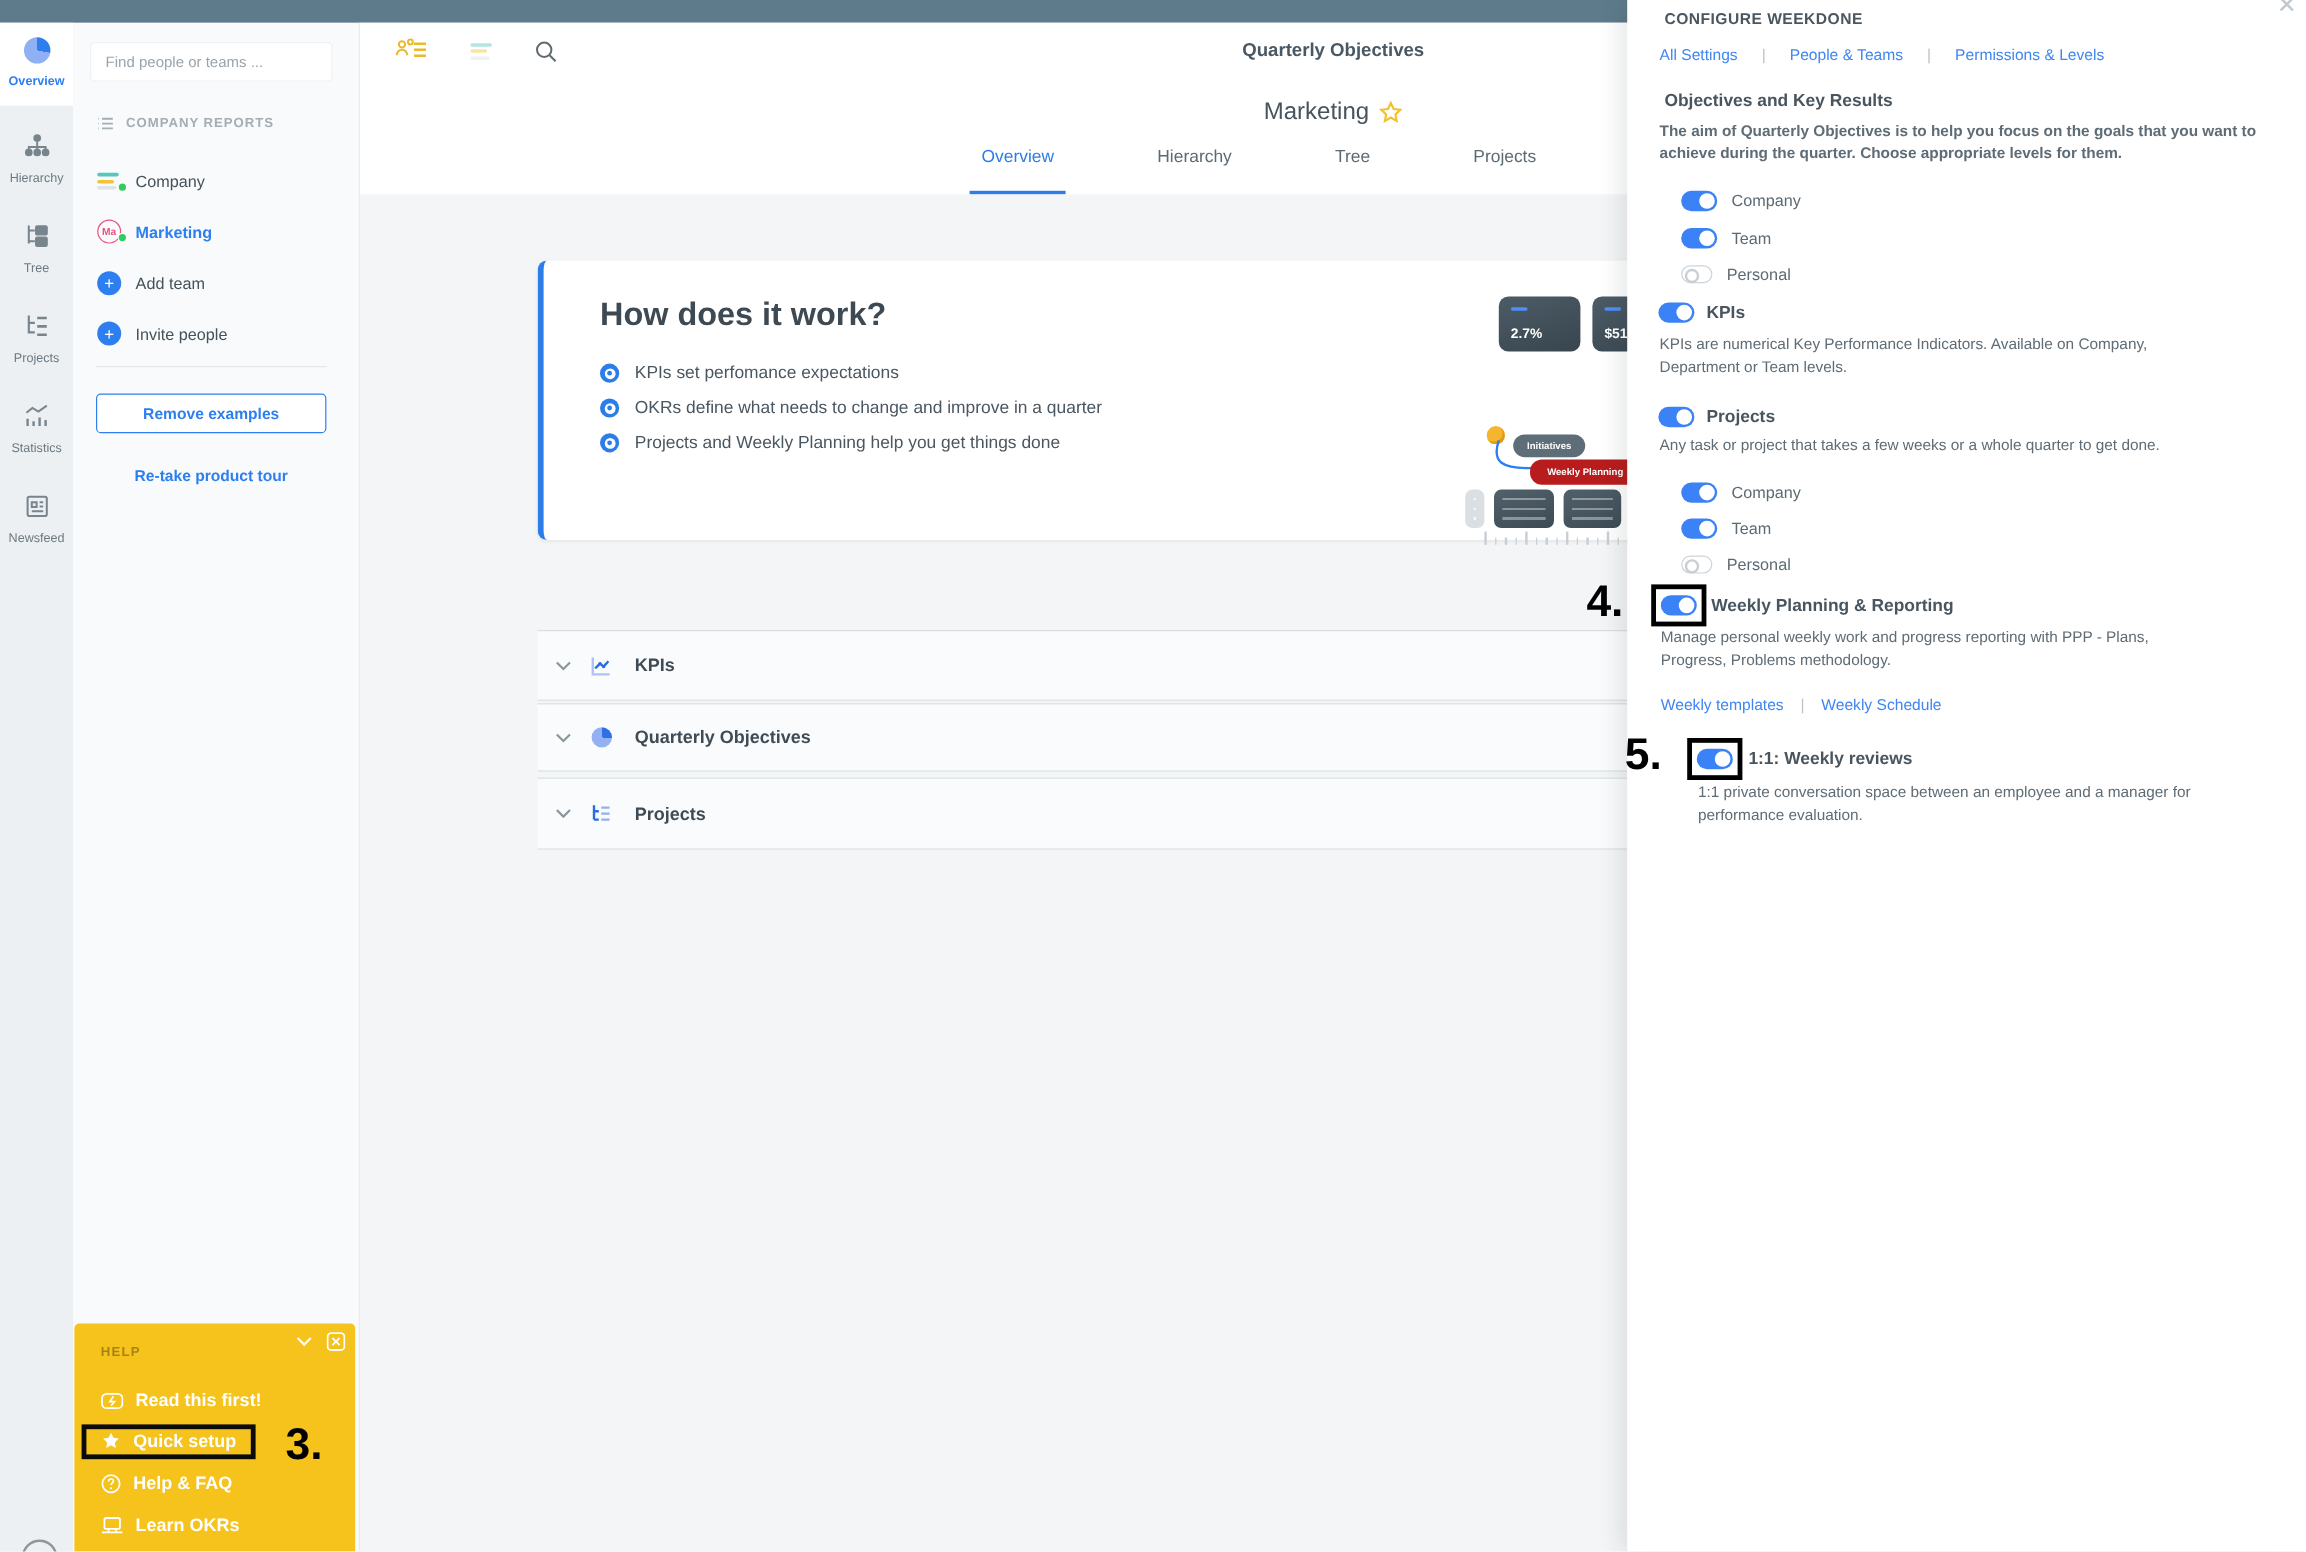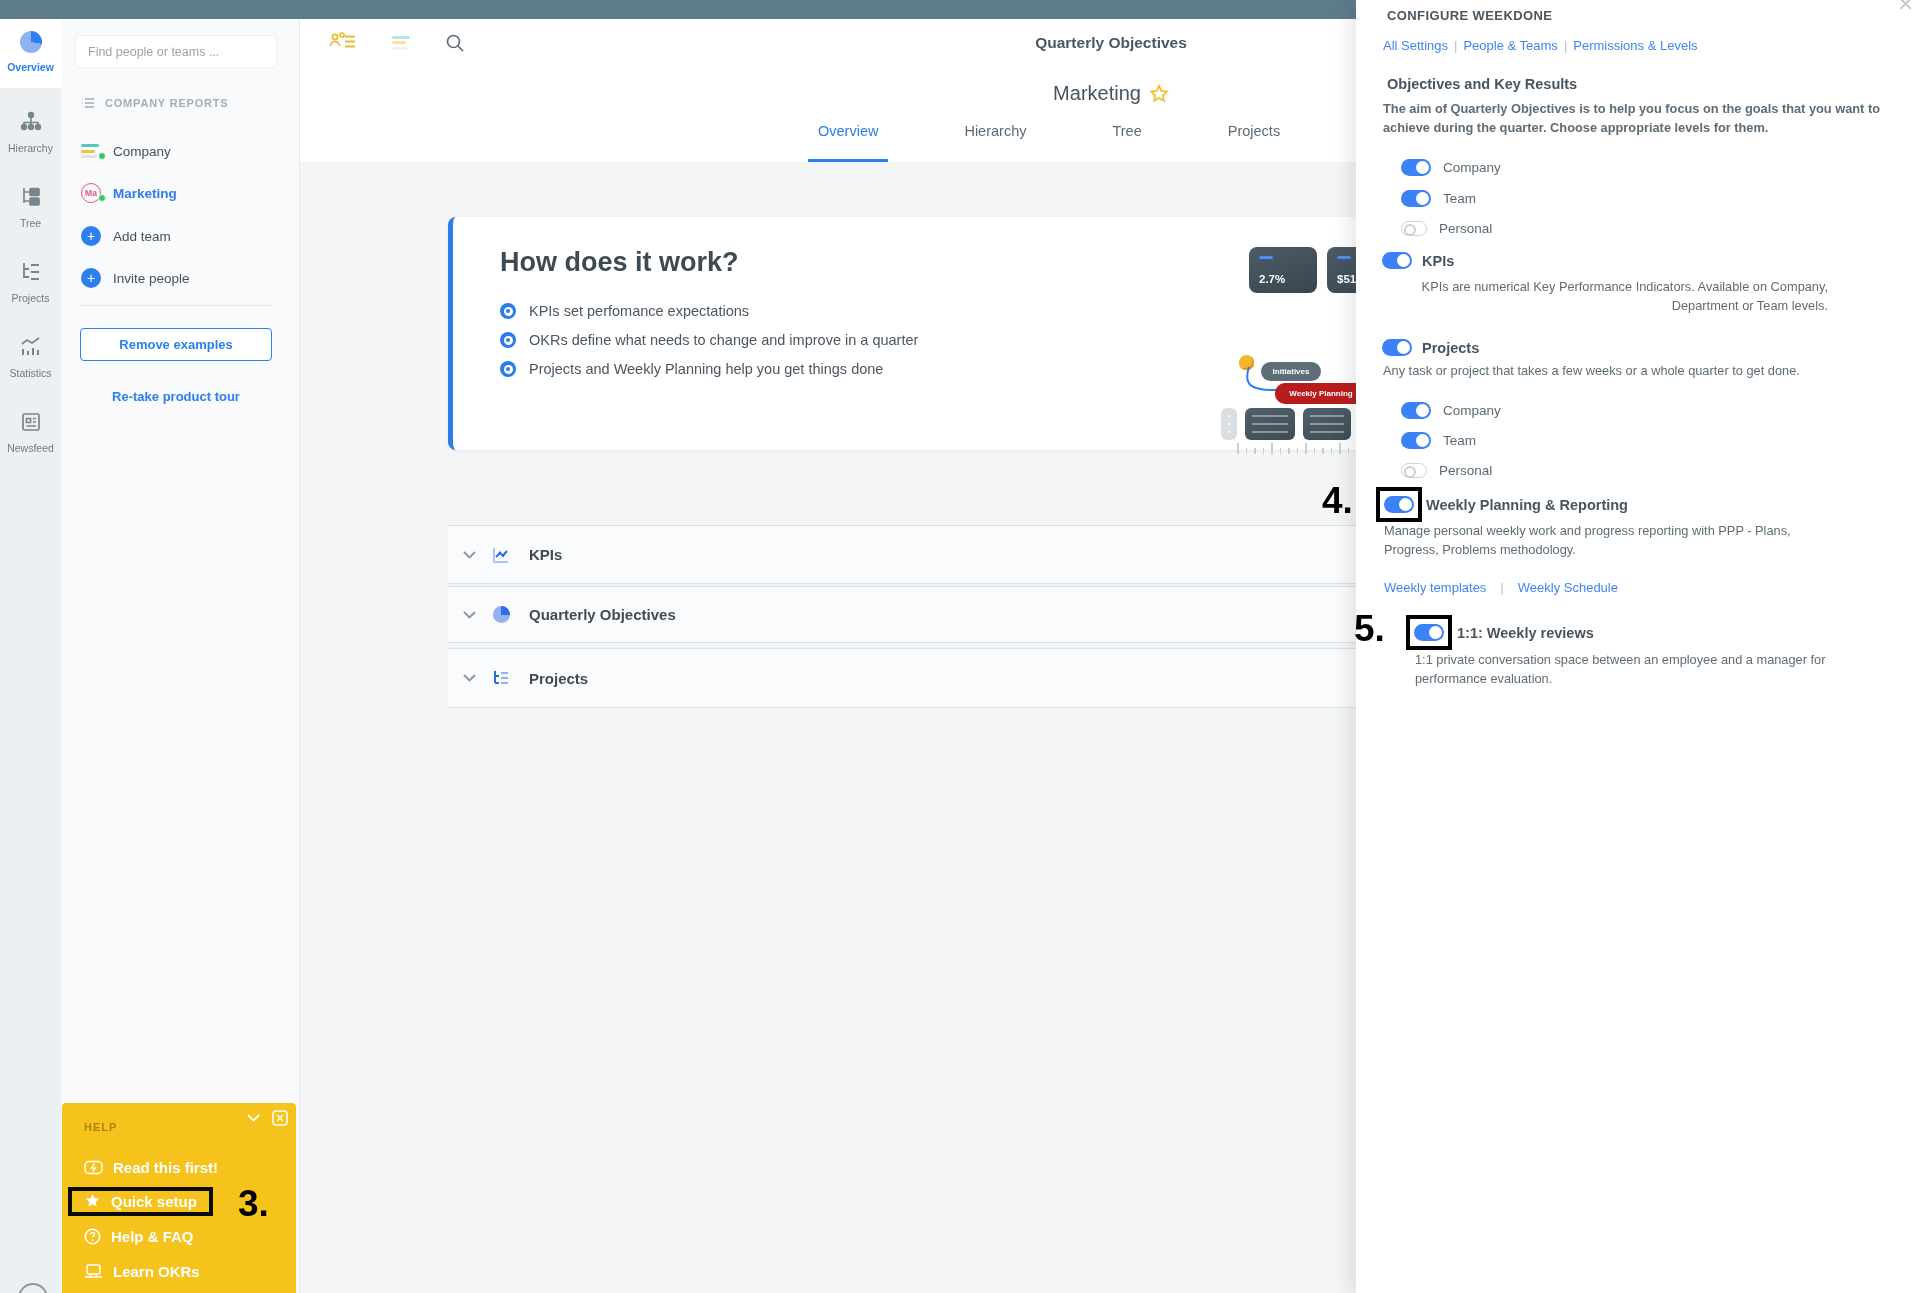--- a/index.html
+++ b/index.html
@@ -86,21 +86,21 @@
   .hw-top { position:absolute; right:8px; top:7px; display:flex; gap:12px; align-items:center; }
   .hw-label { position:absolute; left:22px; top:18px; font-size:11px; font-weight:bold; letter-spacing:1px; color:rgba(0,0,0,.33); }
   .hw-item { position:absolute; left:22px; height:24px; display:flex; align-items:center; gap:10px; color:#fff; font-weight:bold; font-size:15px; cursor:pointer; }
   .qs-box { display:inline-flex; align-items:center; gap:10px; border:4px solid #0b0b0b; padding:2px 12px 2px 12px; margin-left:-16px; }
 
   
   .panel { position:absolute; left:1356px; top:0; width:566px; height:1293px; background:#fff; z-index:5; box-shadow:-6px 0 18px rgba(40,50,60,.12); }
   .panel > * { position:absolute; }
   .p-close { right:8px; top:-8px; color:#c2c9ce; font-size:20px; cursor:pointer; }
   .p-title { left:31px; top:8px; font-size:13px; font-weight:bold; letter-spacing:.4px; color:#4a5660; }
-  .p-nav { left:27px; top:38px; display:flex; gap:6px; font-size:13px; }
+  .p-nav { left:27px; top:38px; display:flex; gap:20px; font-size:13px; }
   .p-nav a { color:#3f86f2; text-decoration:none; cursor:pointer; }
   .p-nav .psep { color:#b9c2c8; }
   .p-h { font-size:14.5px; font-weight:bold; color:#49555e; }
   .p-desc { font-size:12.8px; color:#5f6c75; line-height:19px; }
   .prow { display:flex; align-items:center; gap:12px; }
   .prow .p-h { margin-left:-2px; }
   .plabel { font-size:13.5px; color:#5c6a73; }
   .tg { width:30px; height:17px; border-radius:9px; background:#3b82f6; position:relative; flex:none; cursor:pointer; }
   .tg::after { content:""; position:absolute; right:2px; top:2px; width:13px; height:13px; border-radius:50%; background:#fff; }
   .tg.off { width:26px; height:15px; background:#fff; border:1.5px solid #ccd4d9; }
@@ -452,21 +452,21 @@
   </div>
   <div class="prow" style="left:45px; top:221px;">
     <span class="tg off"></span>
     <span class="plabel">Personal</span>
   </div>
 
   <div class="prow" style="left:26px; top:252px;">
     <span class="tg on"></span>
     <span class="p-h">KPIs</span>
   </div>
-  <div class="p-desc w440" style="left:27px; top:277px;text-align:right;">KPIs are numerical Key Performance Indicators. Available on Company, Department or Team levels.</div>
+  <div class="p-desc w440" style="left:27px; top:277px;">KPIs are numerical Key Performance Indicators. Available on Company, Department or Team levels.</div>
 
   <div class="prow" style="left:26px; top:339px;">
     <span class="tg on"></span>
     <span class="p-h">Projects</span>
   </div>
   <div class="p-desc w520" style="left:27px; top:361px;">Any task or project that takes a few weeks or a whole quarter to get done.</div>
   <div class="prow" style="left:45px; top:402px;">
     <span class="tg on"></span>
     <span class="plabel">Company</span>
   </div>

